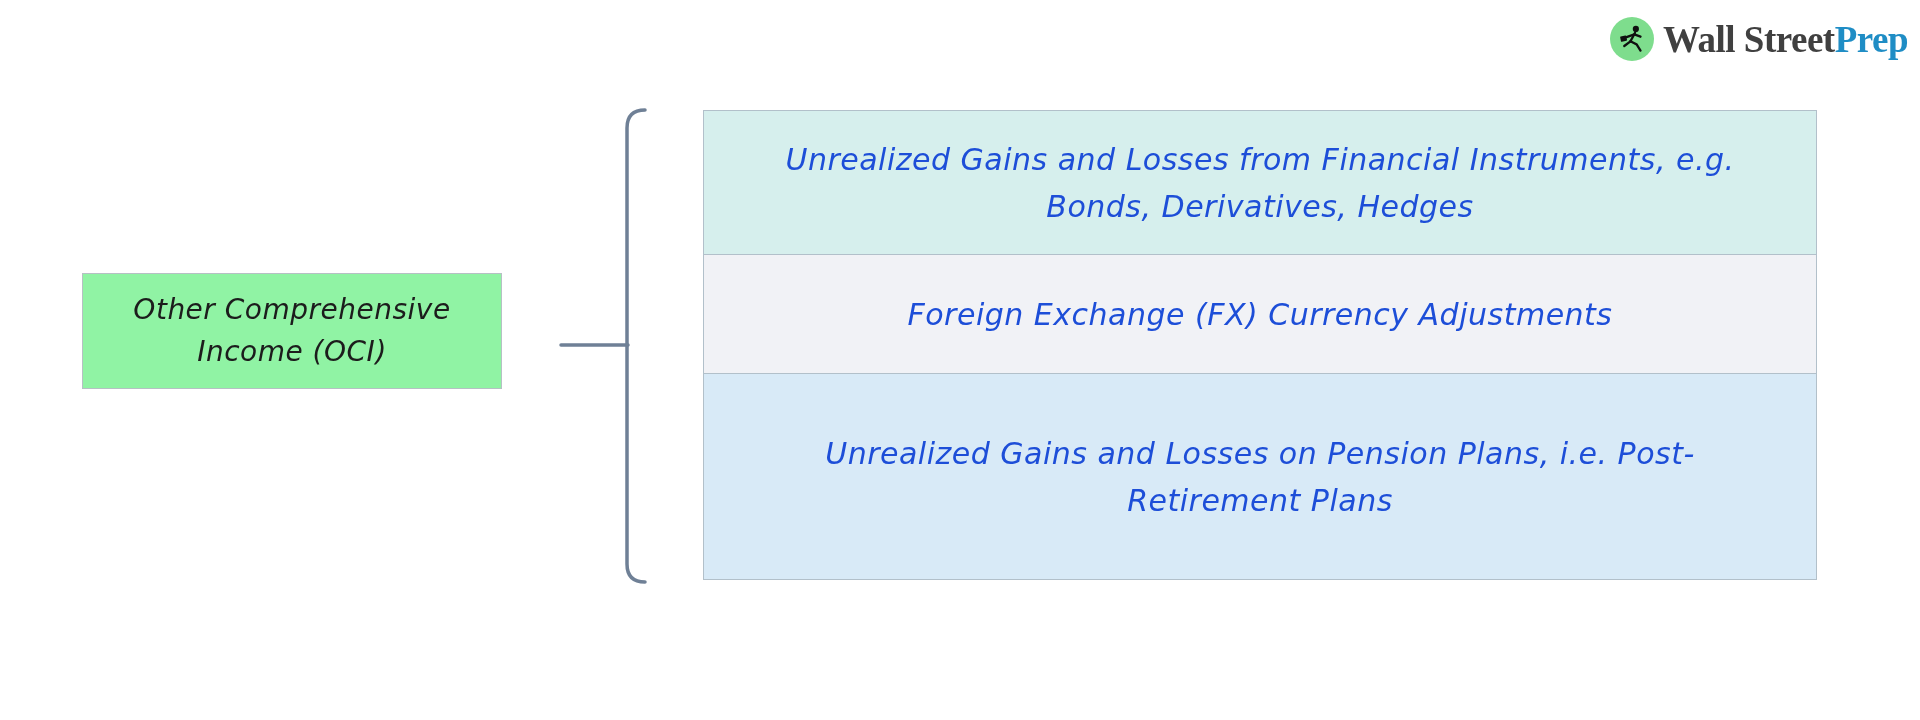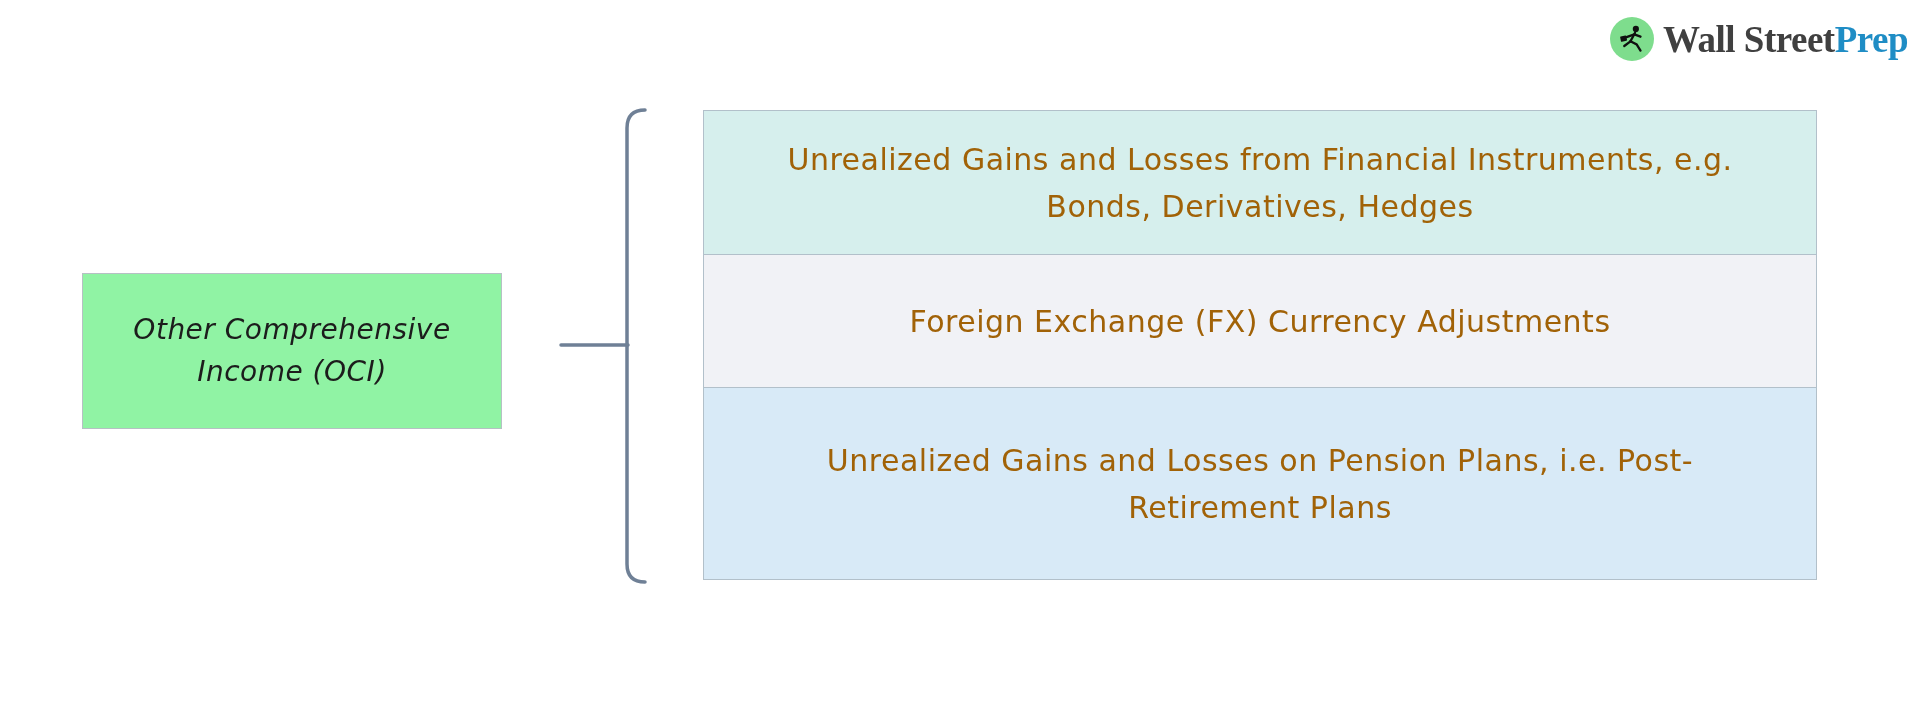--- a/index.html
+++ b/index.html
@@ -43,21 +43,21 @@
   }
   .logo-primary { color: #404040; }
   .logo-accent  { color: #1f8dc5; }
 
   
   .root-box {
     position: absolute;
     left: 82px;
     top: 273px;
     width: 420px;
-    height: 156px;
+    height: 116px;
     box-sizing: border-box;
     background: #90f3a4;
     border: 1px solid #b6c0c4;
     display: flex;
     align-items: center;
     justify-content: center;
     text-align: center;
     padding: 12px 28px;
   }
   .root-box span {
@@ -91,27 +91,28 @@
   }
   .band {
     box-sizing: border-box;
     display: flex;
     align-items: center;
     justify-content: center;
     text-align: center;
     padding: 0 58px;
   }
   .band span {
+    font-style: italic;
     font-size: 30px;
     line-height: 47px;
     letter-spacing: 0.5px;
-    color: #a16207;
+    color: #1d4ed8;
   }
   .band-1 { height: 143px; background: #d6efed; }
-  .band-2 { height: 134px; background: #f1f2f6; border-top: 1px solid #b2c0ca; border-bottom: 1px solid #b2c0ca; }
+  .band-2 { height: 120px; background: #f1f2f6; border-top: 1px solid #b2c0ca; border-bottom: 1px solid #b2c0ca; }
   .band-3 { flex: 1;       background: #d8eaf7; }
 </style>
 </head>
 <body>
 
 <div class="canvas">
 
   <div class="logo">
     <span class="logo-badge">
       <svg width="34" height="34" viewBox="0 0 44 44" aria-hidden="true">

